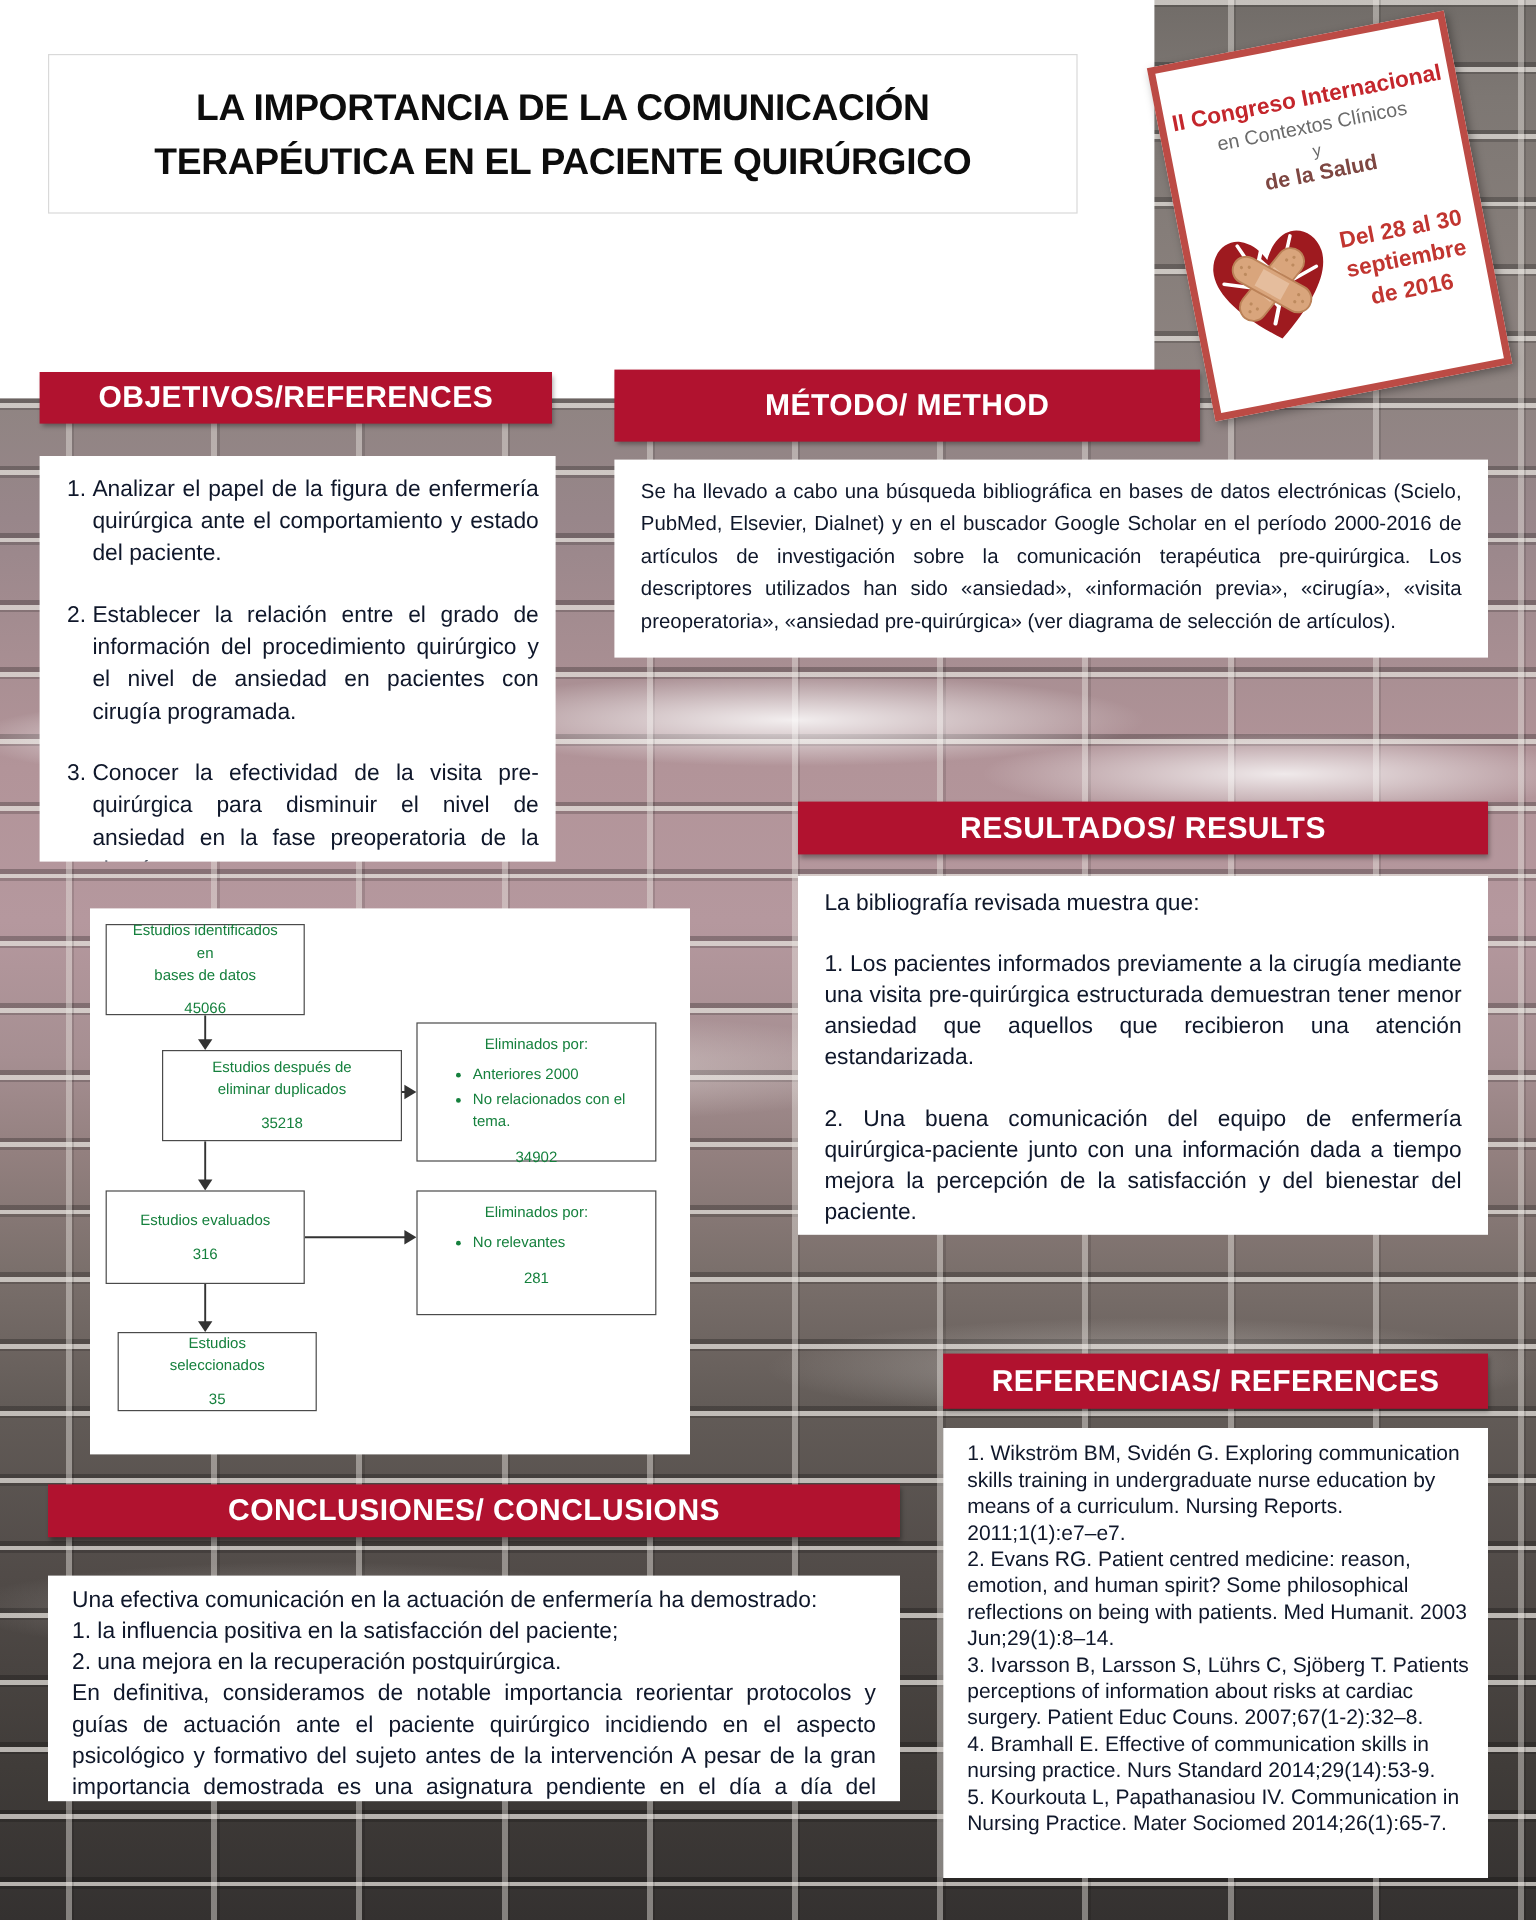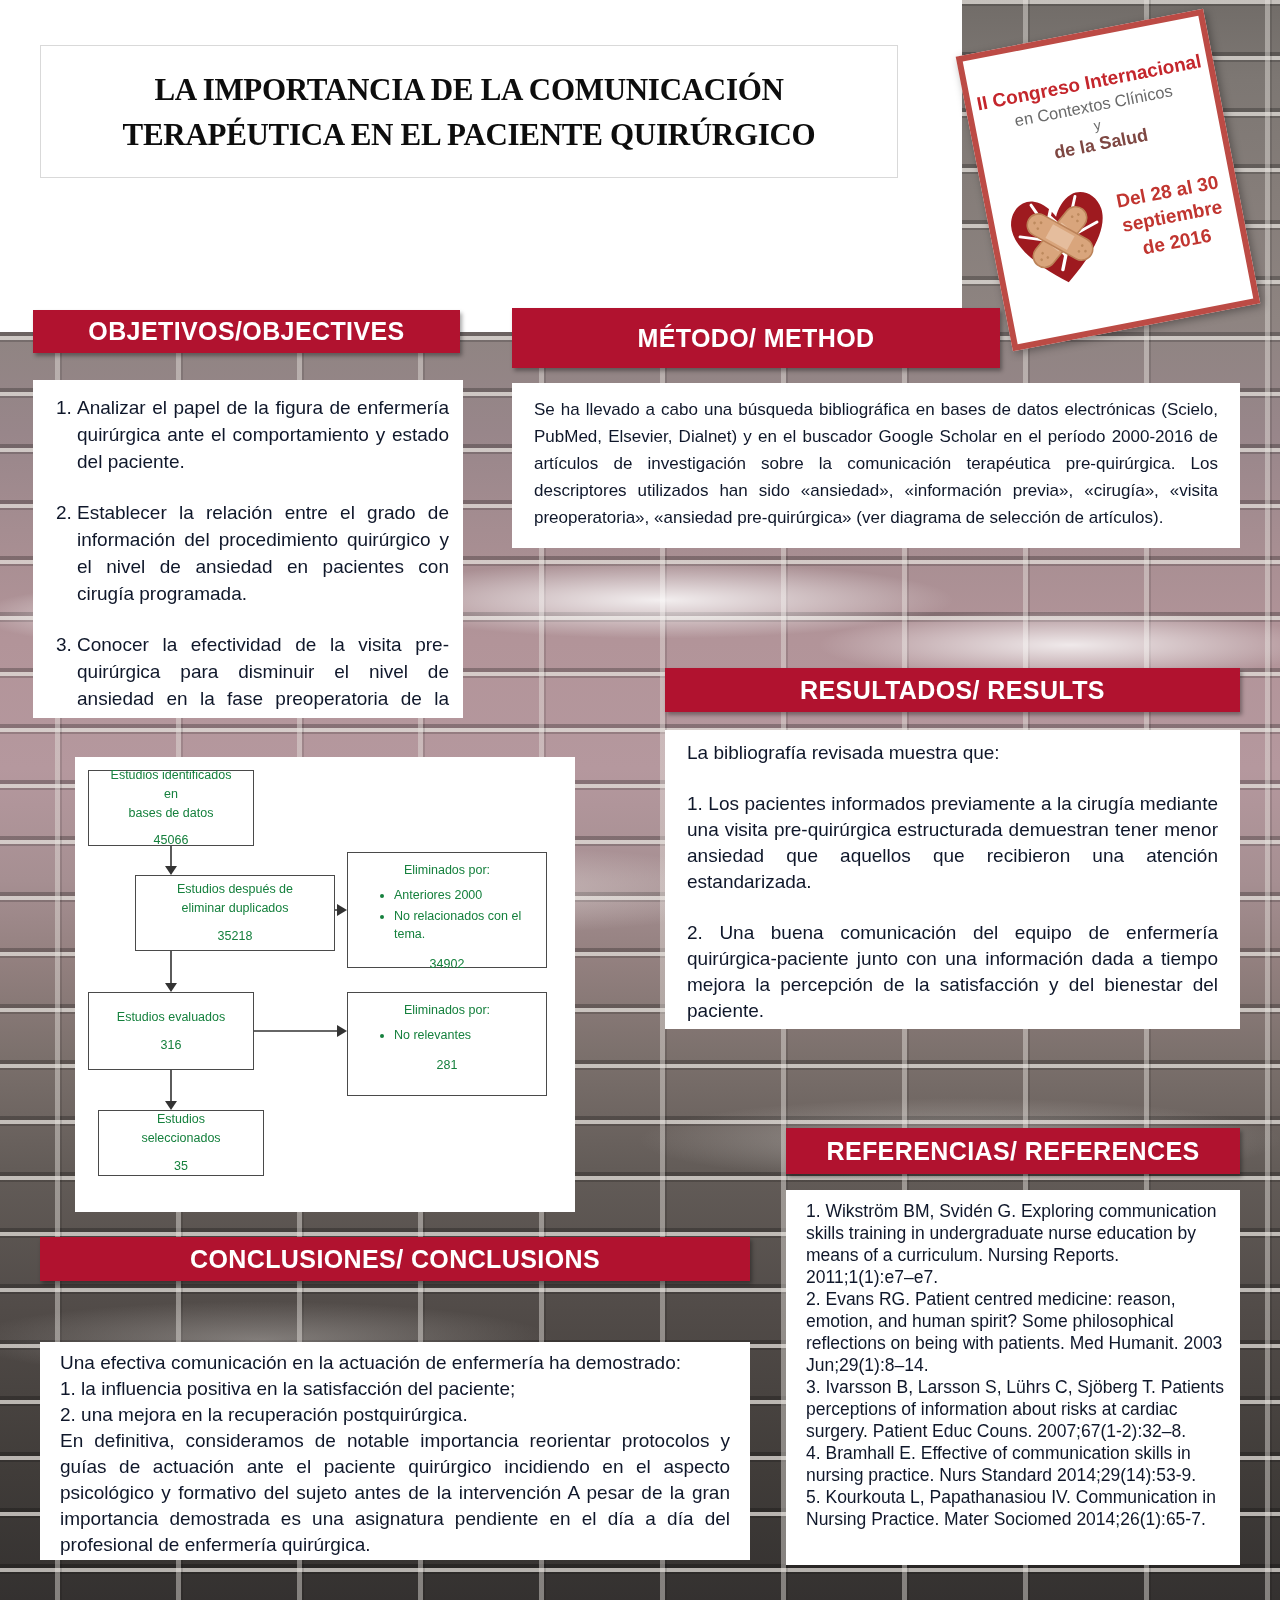--- a/index.html
+++ b/index.html
@@ -39,21 +39,21 @@
         #514b48 82%, #403c39 92%, #343130 100%);
   }
   .white-top{position:absolute;left:0;top:0;width:962px;height:332px;background:#ffffff;}
 
   
   .title-box{
     position:absolute;left:40px;top:45px;width:858px;height:133px;
     background:#fff;border:1px solid #d9d9d9;box-sizing:border-box;
     display:flex;flex-direction:column;justify-content:center;align-items:center;
   }
-  .title-line{display:block;font-size:31px;font-weight:bold;letter-spacing:-0.3px;line-height:45px;text-align:center;color:#0d0d0d;font-family:Liberation Serif, serif;}
+  .title-line{display:block;font-size:31px;font-weight:bold;letter-spacing:-0.3px;line-height:45px;text-align:center;color:#0d0d0d;}
 
   
   .badge{
     position:absolute;left:982px;top:30px;width:252px;height:300px;
     background:#fff;border:6px solid var(--badge_border);box-sizing:border-box;
     transform:rotate(-11deg);transform-origin:50% 50%;
     text-align:center;padding-top:34px;box-shadow:2px 3px 8px rgba(0,0,0,.35);
   }
   .badge-line1{font-size:19px;font-weight:bold;color:var(--badge_red);}
   .badge-line2{font-size:16.5px;color:var(--badge_gray);margin-top:3px;}
@@ -80,21 +80,21 @@
   .box-objectives{left:33px;top:380px;width:430px;height:338px;padding:14px 14px 0 0;}
   .box-objectives ol{margin:0;padding-left:44px;}
   .box-objectives li{font-size:19px;line-height:27px;text-align:justify;margin-bottom:24px;}
   .box-method{left:512px;top:383px;width:728px;height:165px;padding:13px 22px;}
   .box-method p{margin:0;font-size:17px;line-height:27px;text-align:justify;}
   .box-results{left:665px;top:730px;width:575px;height:299px;padding:10px 22px;}
   .box-results p{margin:0;font-size:19px;line-height:26px;text-align:justify;}
   .box-results .res-item{margin-top:25px;}
   .box-references{left:786px;top:1190px;width:454px;height:375px;padding:10px 16px 10px 20px;}
   .box-references div{font-size:17.5px;line-height:22px;text-align:left;}
-  .box-conclusions{left:40px;top:1342px;width:710px;height:218px;padding:8px 20px;}
+  .box-conclusions{left:40px;top:1313px;width:710px;height:188px;padding:8px 20px;}
   .box-conclusions div,.box-conclusions p{margin:0;font-size:19px;line-height:26px;}
   .box-conclusions p{text-align:justify;}
 
   
   .panel-flowchart{position:absolute;left:75px;top:757px;width:500px;height:455px;background:#fff;}
   .fc-box{
     position:absolute;border:1px solid #4a4a4a;background:#fff;box-sizing:border-box;
     display:flex;flex-direction:column;align-items:center;justify-content:center;
     font-size:12.5px;color:#15803d;line-height:1.5;padding:20px;
   }
@@ -162,21 +162,21 @@
         </svg>
       </span>
       <span class="badge-dates">
         <div>Del 28 al 30</div>
         <div>septiembre</div>
         <div>de 2016</div>
       </span>
     </div>
   </aside>
 
-  <div class="bar bar-objectives">OBJETIVOS/OBJECTIVES</div>
+  <div class="bar bar-objectives">OBJETIVOS/REFERENCES</div>
   <section class="white-box box-objectives">
     <ol>
       <li>Analizar el papel de la figura de enfermería quirúrgica ante el comportamiento y estado del paciente.</li>
       <li>Establecer la relación entre el grado de información del procedimiento quirúrgico y el nivel de ansiedad en pacientes con cirugía programada.</li>
       <li>Conocer la efectividad de la visita pre-quirúrgica para disminuir el nivel de ansiedad en la fase preoperatoria de la cirugía</li>
     </ol>
   </section>
 
   <div class="bar bar-method">MÉTODO/ METHOD</div>
   <section class="white-box box-method">

